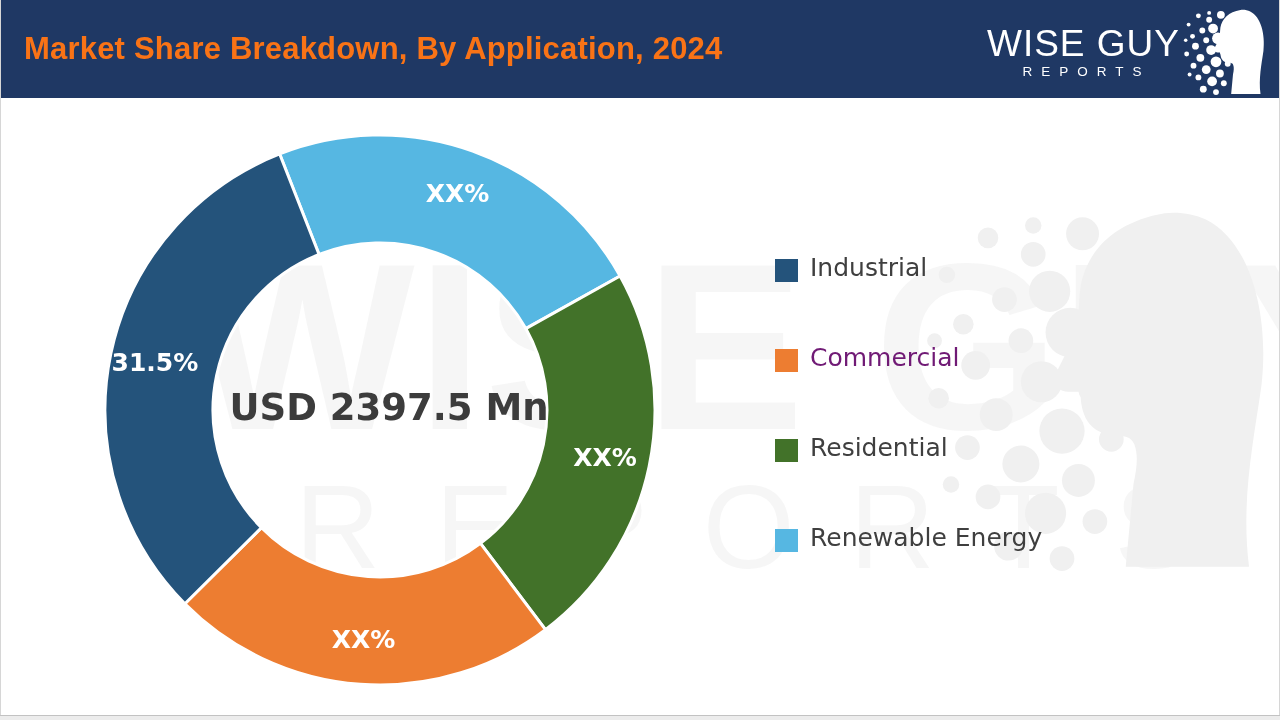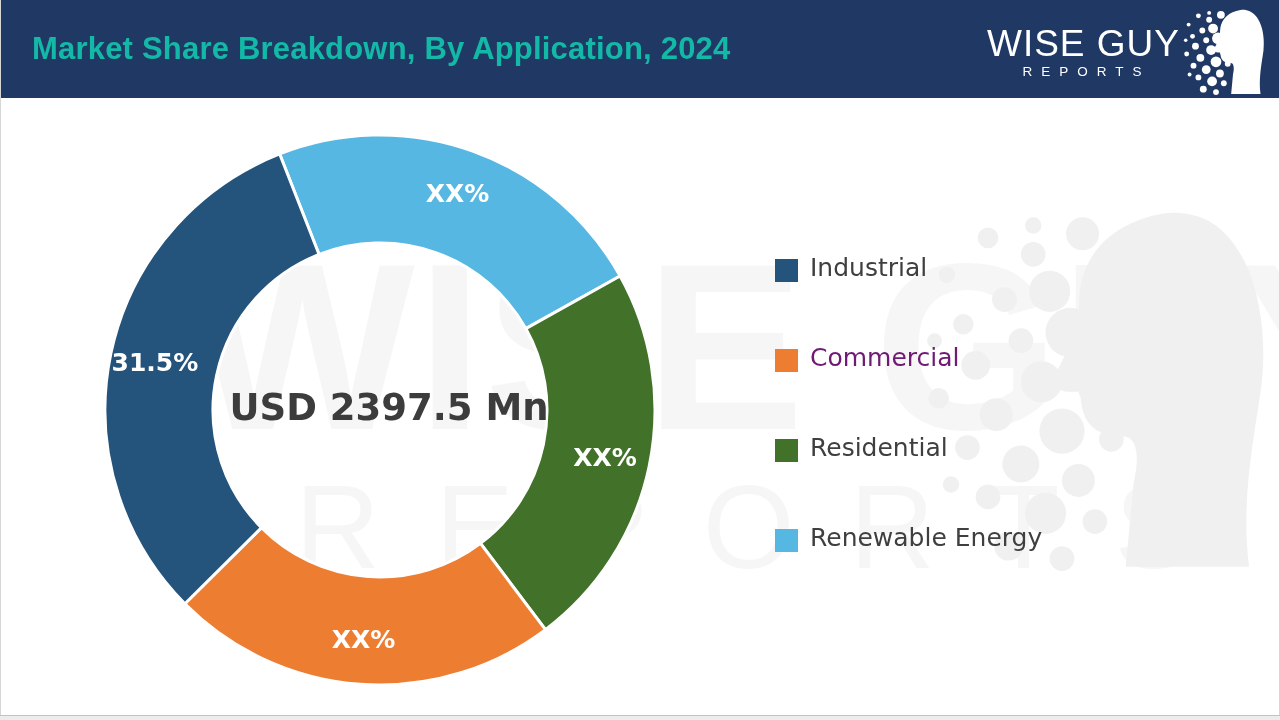--- a/index.html
+++ b/index.html
@@ -2,21 +2,21 @@
 <html><head>
 <meta charset="utf-8">
 <style>
   html,body{margin:0;padding:0;background:#888;}
   .page{position:relative;width:1280px;height:720px;background:#ffffff;overflow:hidden;
         font-family:"Liberation Sans",sans-serif;margin:0 auto;}
   .page::after{content:'';position:absolute;inset:0;border:1px solid #d6d6d6;border-top:none;
         pointer-events:none;z-index:50;}
   
   .header{position:absolute;left:0;top:0;width:1280px;height:98px;display:flex;align-items:center;z-index:10;}
-  .title{padding-left:32px;font-size:31px;font-weight:700;color:#14b8a6;letter-spacing:0.2px;white-space:nowrap;}
+  .title{padding-left:24px;font-size:31px;font-weight:700;color:#f97316;letter-spacing:0.2px;white-space:nowrap;}
   .logo{position:absolute;right:14px;top:8px;display:flex;align-items:center;color:#ffffff;}
   .logo-text{display:flex;flex-direction:column;align-items:center;margin-right:-14px;}
   .logo-line1{font-size:37px;font-weight:400;letter-spacing:1px;line-height:1.05;white-space:nowrap;}
   .logo-line2{font-size:13.5px;font-weight:400;letter-spacing:9px;margin-top:1px;padding-left:6px;white-space:nowrap;}
   .logo-mark{width:100px;height:88px;color:#ffffff;}
   
   .wm-text{position:absolute;color:rgba(70,70,70,0.05);white-space:nowrap;z-index:0;line-height:1;}
   .wm1{left:190px;top:228px;font-size:238px;font-weight:700;letter-spacing:2px;}
   .wm2{left:295px;top:468px;font-size:118px;font-weight:400;letter-spacing:55px;}
   .wm-mark{position:absolute;right:8px;top:205px;width:420px;height:370px;color:#f0f0f0;z-index:0;}

